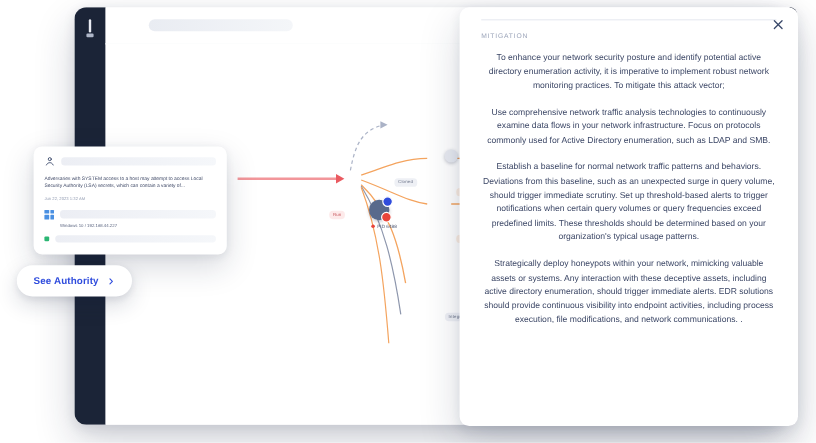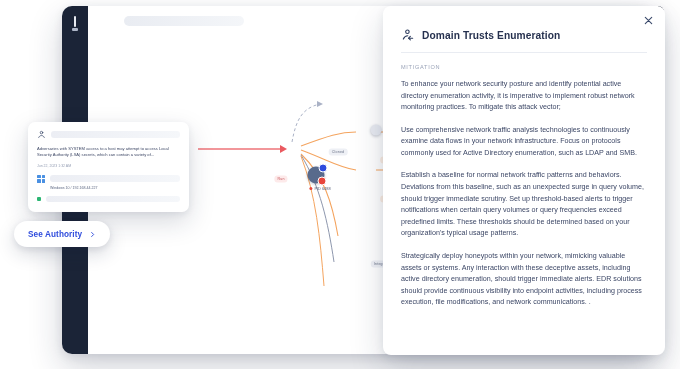--- a/index.html
+++ b/index.html
@@ -93,21 +93,21 @@
     padding:22px 18px 0 18px;}
   .panel-title .ticon{width:14px;height:14px;color:#2b3a5c;flex:0 0 auto;}
   .panel-title .ticon svg{display:block;width:14px;height:14px;}
   .panel-title h1{margin:0;font-size:10.2px;font-weight:bold;color:#26314f;
     letter-spacing:.1px;}
   .panel-rule{margin:10px 18px 0;height:1px;background:#e9ecf2;}
   .panel-kicker{margin:11px 18px 0;font-size:5.6px;letter-spacing:.7px;
     color:#9aa3b8;}
   .panel-body{margin:9px 18px 0;}
   .panel-body p{margin:0 0 11px;font-size:7.15px;line-height:1.62;
-    color:#3c4766;}
+    color:#3c4766;text-align:center;}
 
   
   .right-strip{position:absolute;right:16px;top:6px;width:6px;height:348px;
     background:#1b2437;border-radius:0 6px 6px 0;}
 </style>
 </head>
 <body>
 
 <div id="stage">
 
@@ -249,31 +249,20 @@
       <path d="M9 5l7 7-7 7"></path>
     </svg>
   </div>
 
   <div class="panel">
     <div class="panel-close">
       <svg viewBox="0 0 24 24" fill="none" stroke="currentColor" stroke-width="2.4" stroke-linecap="round">
           <path d="M5 5l14 14M19 5L5 19"></path>
         </svg>
     </div>
-    <div class="panel-title">
-      <div class="ticon">
-        <svg viewBox="0 0 24 24" fill="none" stroke="currentColor" stroke-width="1.9" stroke-linecap="round" stroke-linejoin="round">
-          <circle cx="11" cy="6.5" r="3"></circle>
-          <path d="M4 19c1.6-3.8 4.2-5.6 7.6-5.6"></path>
-          <path d="M13 17.5h7"></path>
-            <path d="M16 14.5l-3 3 3 3"></path>
-        </svg>
-      </div>
-      <h1>Domain Trusts Enumeration</h1>
-    </div>
     <div class="panel-rule"></div>
     <div class="panel-kicker">MITIGATION</div>
     <div class="panel-body">
       <p>To enhance your network security posture and identify potential active directory enumeration activity, it is imperative to implement robust network monitoring practices. To mitigate this attack vector;</p>
       <p>Use comprehensive network traffic analysis technologies to continuously examine data flows in your network infrastructure. Focus on protocols commonly used for Active Directory enumeration, such as LDAP and SMB.</p>
       <p>Establish a baseline for normal network traffic patterns and behaviors. Deviations from this baseline, such as an unexpected surge in query volume, should trigger immediate scrutiny. Set up threshold-based alerts to trigger notifications when certain query volumes or query frequencies exceed predefined limits. These thresholds should be determined based on your organization's typical usage patterns.</p>
       <p>Strategically deploy honeypots within your network, mimicking valuable assets or systems. Any interaction with these deceptive assets, including active directory enumeration, should trigger immediate alerts. EDR solutions should provide continuous visibility into endpoint activities, including process execution, file modifications, and network communications. .</p>
     </div>
   </div>
 

